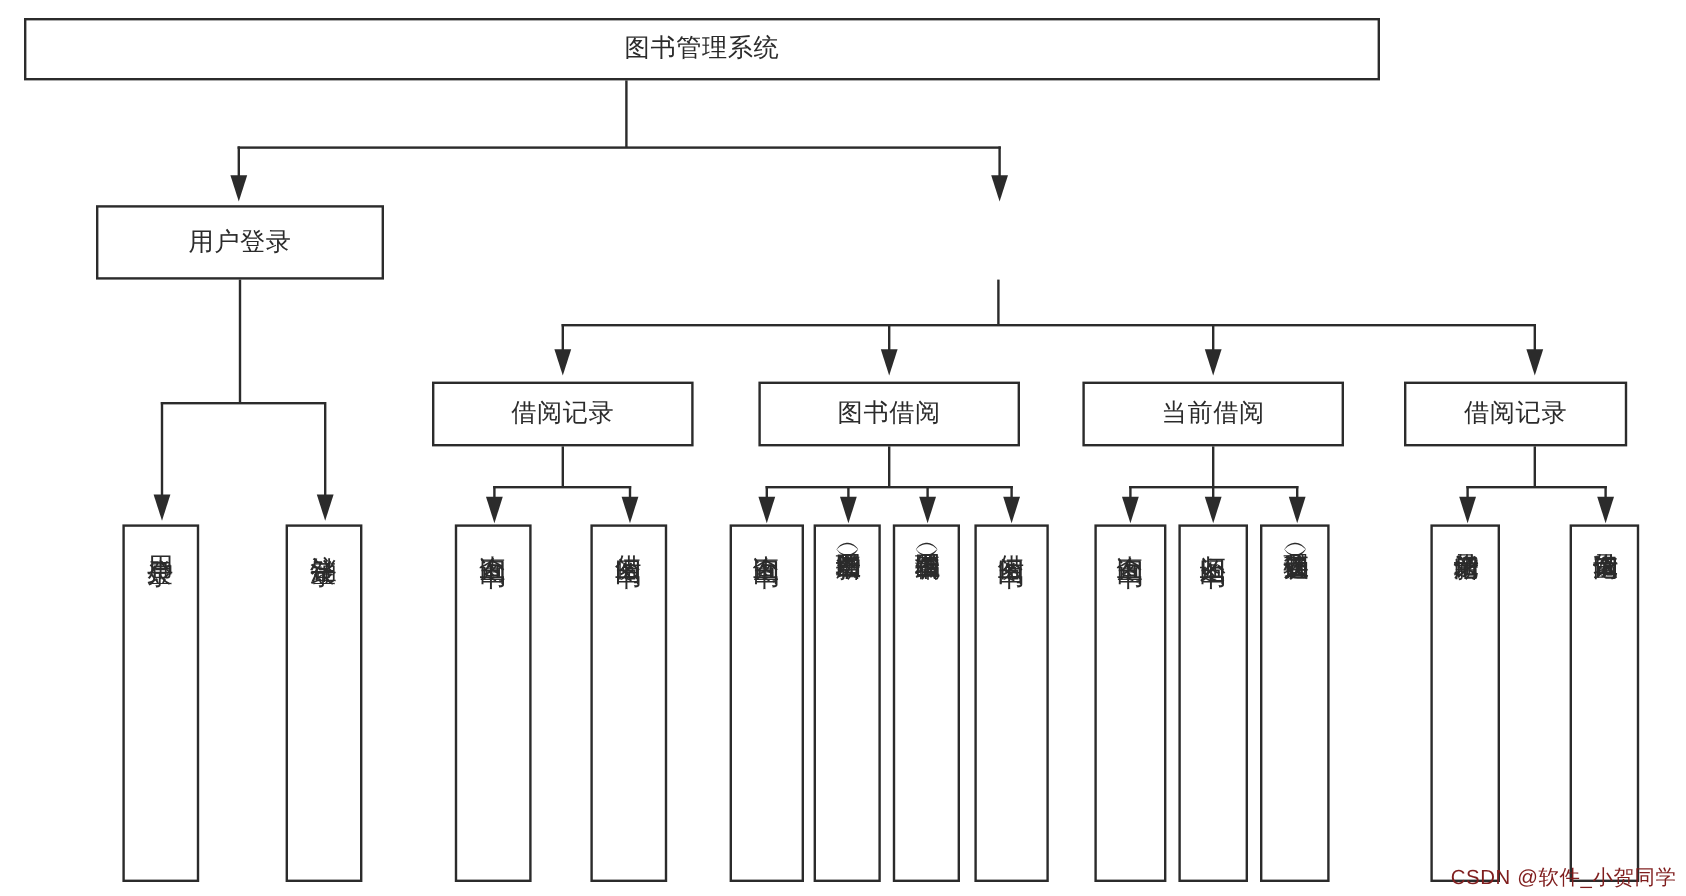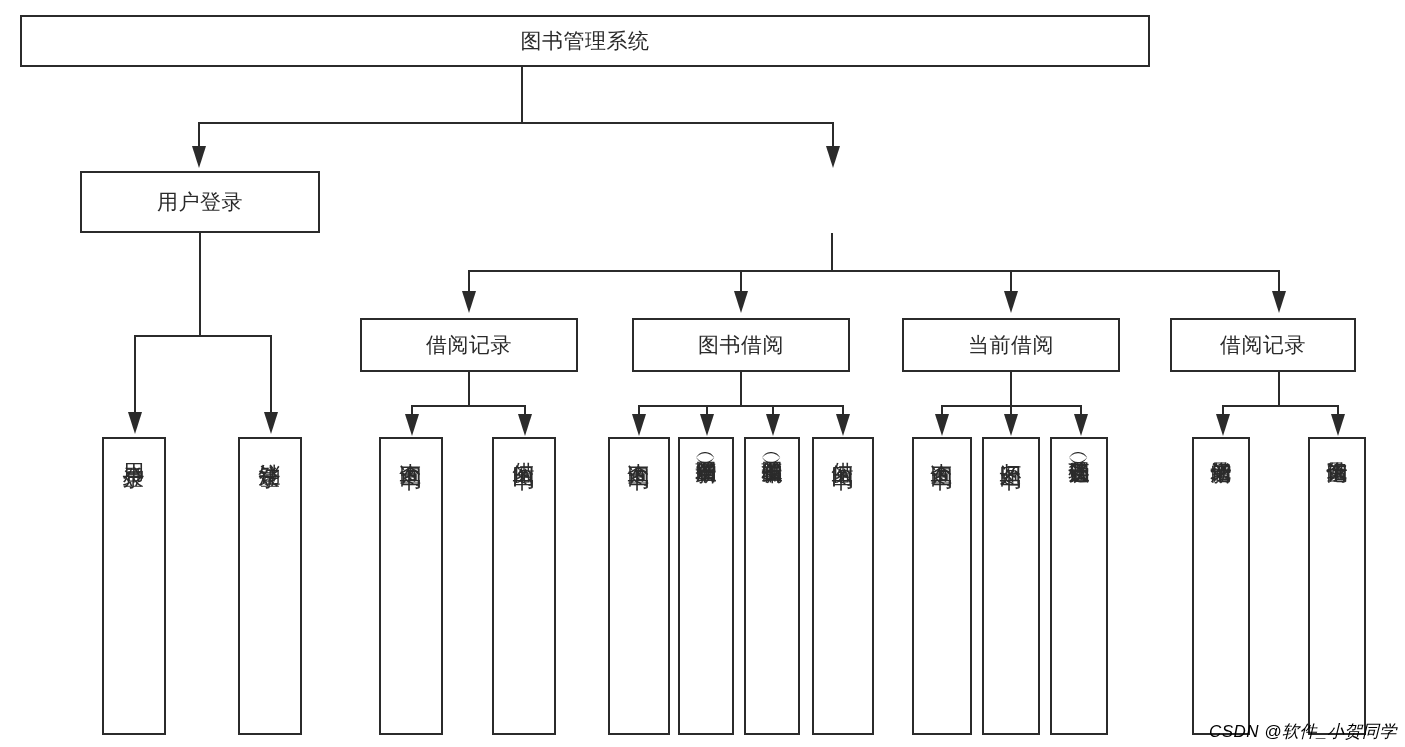--- a/index.html
+++ b/index.html
@@ -77,25 +77,24 @@
     border-left: 7px solid transparent;
     border-right: 7px solid transparent;
     border-top: 22px solid #2b2b2b;
   }
   
   #watermark {
     position: absolute;
     right: 8px;
     bottom: 4px;
     font-size: 17px;
-    color: #000000;
+    color: #7f1d1d;
     letter-spacing: 0.5px;
     user-select: none;
     white-space: nowrap;
-    font-style: italic;
   }
 </style>
 </head>
 <body>
 
 <div id="canvas">
 
   <div class="node horiz" style="left:20px; top:15px; width:1130px; height:52px;">
     <span class="node-label">图书管理系统</span>
   </div>

